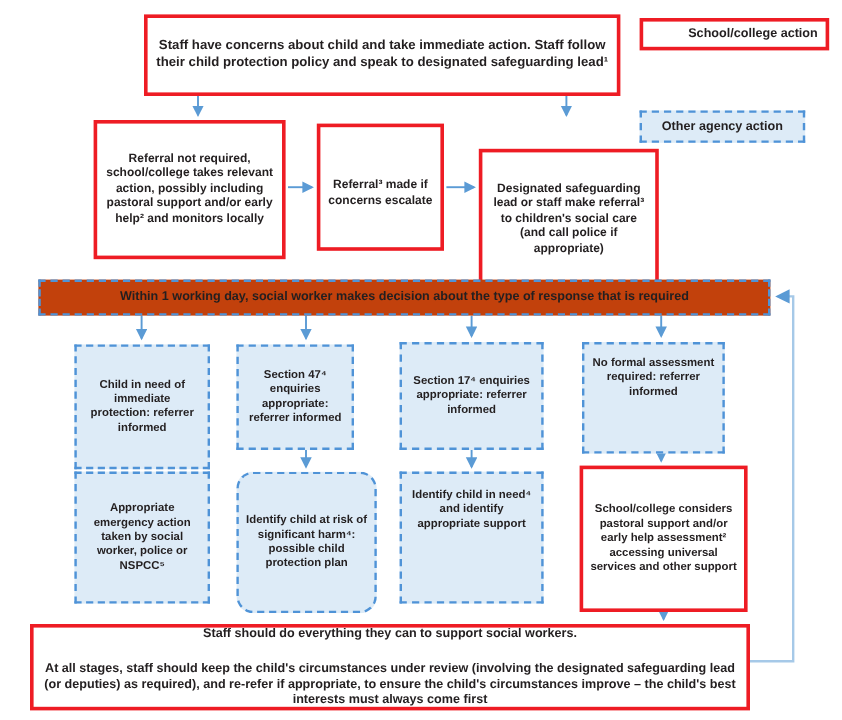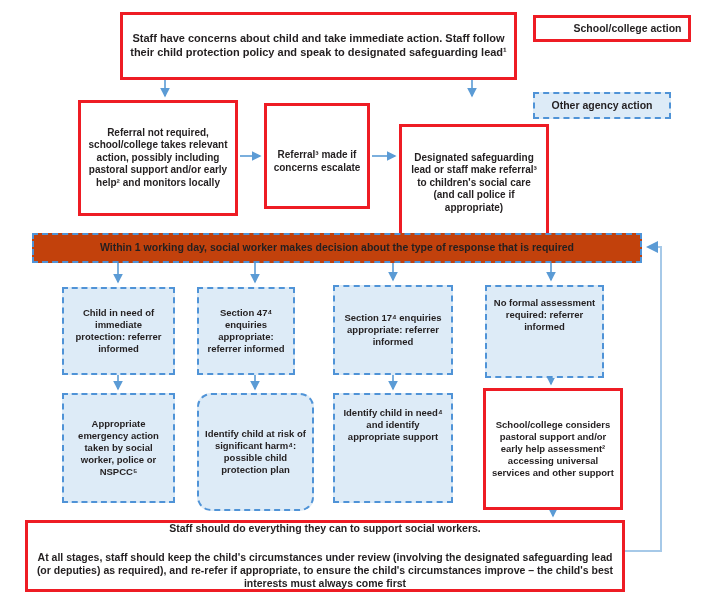--- a/index.html
+++ b/index.html
@@ -17,21 +17,21 @@
   .red    { border:3px solid var(--red-border,#ee1c24); }
   .dashed { border:2px dashed var(--blue-border,#4f93d7); background:var(--blue-fill,#ddebf7); }
 
   .b-top            { left:120px; top:12px;  width:397px; height:68px;  font-size:11px; }
   .b-legend-school  { left:533px; top:15px;  width:158px; height:27px;  font-size:10.5px;padding-left:36px; }
   .b-legend-agency  { left:533px; top:52px;  width:138px; height:27px;  font-size:10.5px;margin-top:40px; }
   .b-referral-not   { left:78px;  top:100px; width:160px; height:116px; font-size:10px; }
   .b-referral-made  { left:264px; top:103px; width:106px; height:106px; font-size:10px; align-items:center; padding-top:14px; }
   .b-dsl            { left:399px; top:100px; width:150px; height:118px; font-size:10px;margin-top:24px; }
   .b-decision       { left:32px;  top:233px; width:610px; height:30px;  font-size:10.5px; background:#c2410c; }
-  .b-immediate      { left:62px;  top:287px; width:113px; height:88px;  font-size:9.5px; }
+  .b-immediate      { left:62px;  top:287px; width:113px; height:104px;  font-size:9.5px; }
   .b-s47            { left:197px; top:287px; width:98px; height:88px;  font-size:9.5px; }
   .b-s17            { left:333px; top:285px; width:120px; height:90px;  font-size:9.5px; }
   .b-noformal       { left:485px; top:285px; width:119px; height:93px;  font-size:9.5px; align-items:flex-start; padding-top:10px; }
   .b-emergency      { left:62px;  top:393px; width:113px; height:110px; font-size:9.5px; }
   .b-harm           { left:197px; top:393px; width:117px; height:118px; font-size:9.5px;border-radius:14px; }
   .b-need           { left:333px; top:393px; width:120px; height:110px; font-size:9.5px; align-items:flex-start; padding-top:12px; }
   .b-pastoral       { left:483px; top:388px; width:140px; height:122px; font-size:9.5px; }
   .b-bottom         { left:25px;  top:520px; width:600px; height:72px;  font-size:10.5px; flex-direction:column; gap:16px; }
 
   svg.connectors { position:absolute; left:0; top:0; width:702px; height:600px; pointer-events:none; }

